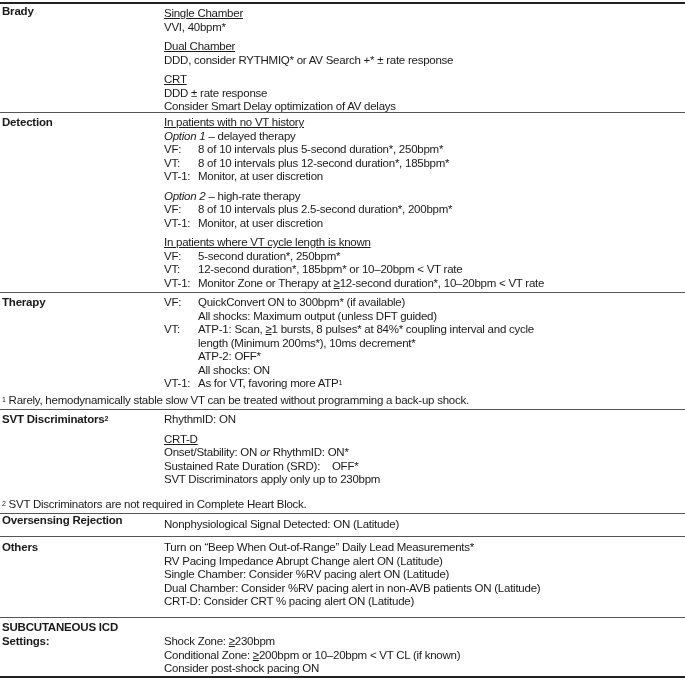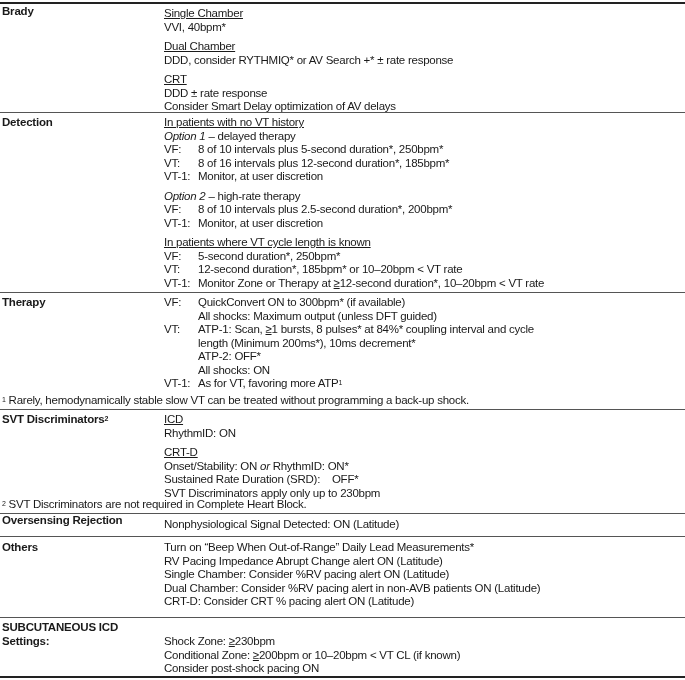--- a/index.html
+++ b/index.html
@@ -51,21 +51,21 @@
   <div class="label" style="top:116px">Detection</div>
   <div class="col" style="top:116px">
     <span class="line u">In patients with no VT history</span>
     <span class="line"><span class="i">Option 1</span><span> – delayed therapy</span></span>
     <span class="line kv">
         <span class="k">VF:</span>
         <span>8 of 10 intervals plus 5-second duration*, 250bpm*</span>
       </span>
     <span class="line kv">
         <span class="k">VT:</span>
-        <span>8 of 16 intervals plus 12-second duration*, 185bpm*</span>
+        <span>8 of 10 intervals plus 12-second duration*, 185bpm*</span>
       </span>
     <span class="line kv">
         <span class="k">VT-1:</span>
         <span>Monitor, at user discretion</span>
       </span>
     <span class="gap"></span>
     <span class="line"><span class="i">Option 2</span><span> – high-rate therapy</span></span>
     <span class="line kv">
         <span class="k">VF:</span>
         <span>8 of 10 intervals plus 2.5-second duration*, 200bpm*</span>
@@ -106,21 +106,20 @@
     <span class="line ind">All shocks: ON</span>
     <span class="line kv">
         <span class="k">VT-1:</span>
         <span><span>As for VT, favoring more ATP</span><sup>1</sup></span>
       </span>
   </div>
   <div class="foot" style="top:394px"><sup>1</sup><span> Rarely, hemodynamically stable slow VT can be treated without programming a back-up shock.</span></div>
 
   <div class="label" style="top:413px"><span>SVT Discriminators</span><sup>2</sup></div>
   <div class="col" style="top:413px">
-    <span class="line u">ICD</span>
     <span class="line">RhythmID: ON</span>
     <span class="gap"></span>
     <span class="line u">CRT-D</span>
     <span class="line"><span>Onset/Stability: ON </span><span class="i">or</span><span> RhythmID: ON*</span></span>
     <span class="line" style="white-space:pre">Sustained Rate Duration (SRD):    OFF*</span>
     <span class="line">SVT Discriminators apply only up to 230bpm</span>
   </div>
   <div class="foot" style="top:498px"><sup>2</sup><span> SVT Discriminators are not required in Complete Heart Block.</span></div>
 
   <div class="label" style="top:514px">Oversensing Rejection</div>

